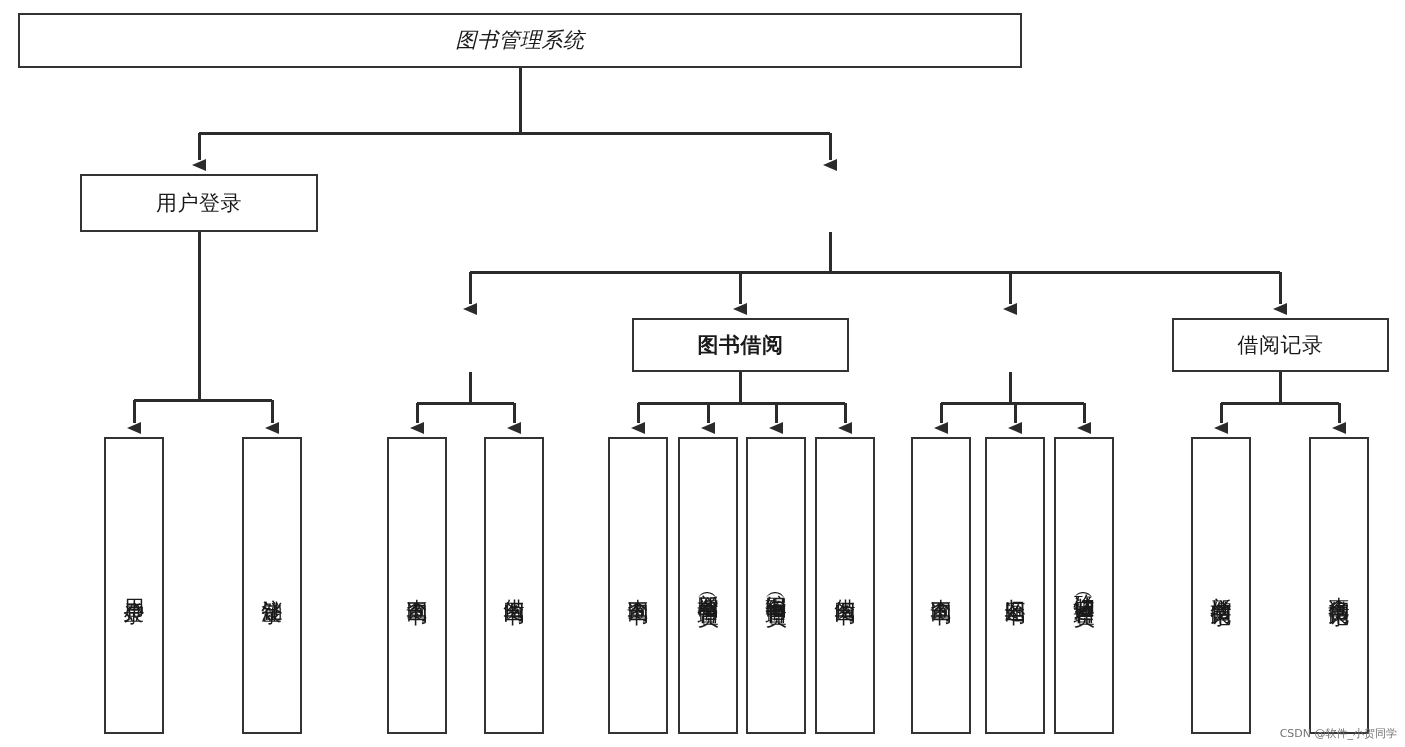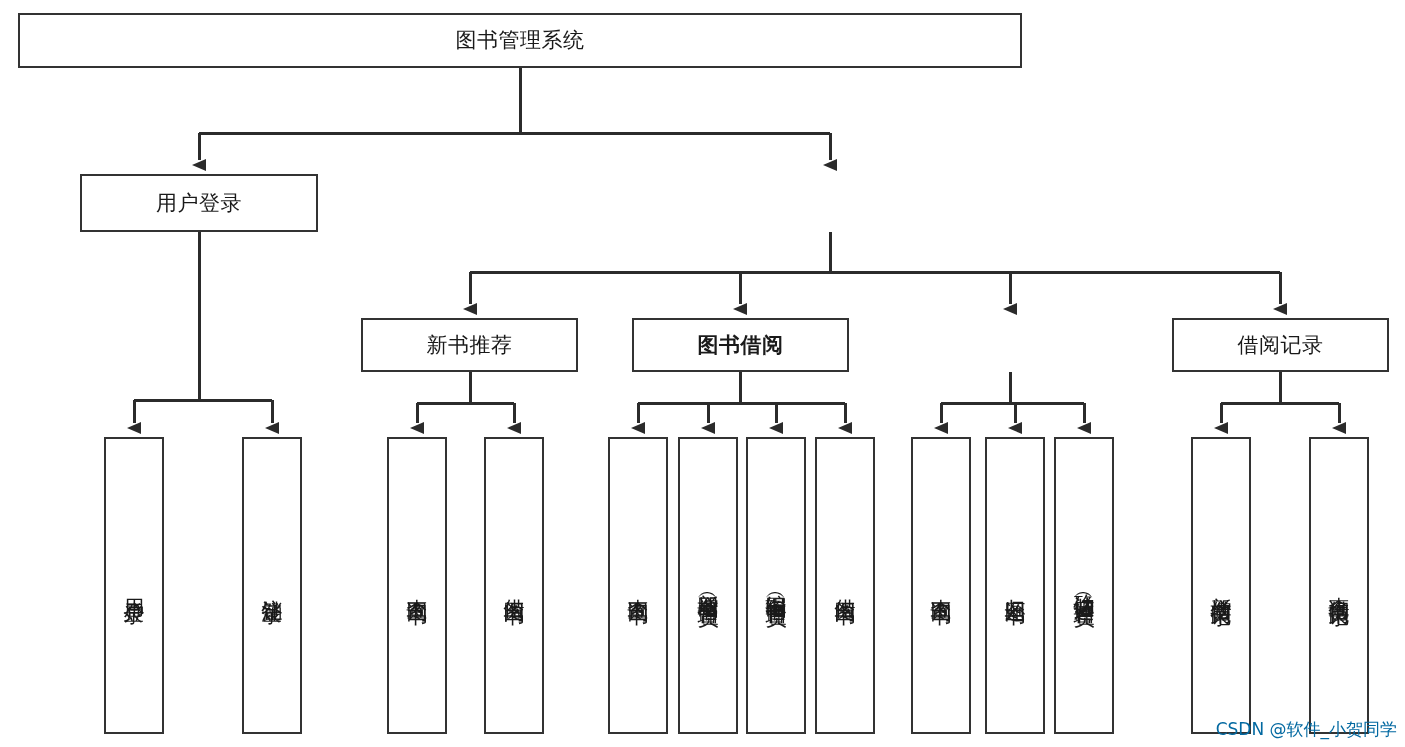--- a/index.html
+++ b/index.html
@@ -61,22 +61,22 @@
     left: 0;
     top: 0;
     width: 1405px;
     height: 747px;
     pointer-events: none;
   }
   .watermark {
     position: absolute;
     right: 8px;
     bottom: 6px;
-    font-size: 17px;
-    color: #0369a1;
+    font-size: 11px;
+    color: #737373;
     white-space: nowrap;
     user-select: none;
   }
 </style>
 </head>
 <body>
 
 <div id="diagram-root">
 
   <svg class="connectors" viewBox="0 0 1405 747" xmlns="http://www.w3.org/2000/svg">
@@ -124,31 +124,28 @@
       <path d="M1015,403 L1015,423" marker-end="url(#arrow)"></path>
       <path d="M1084,403 L1084,423" marker-end="url(#arrow)"></path>
 
       <path d="M1280,372 L1280,403"></path>
       <path d="M1221,403 L1339,403"></path>
       <path d="M1221,403 L1221,423" marker-end="url(#arrow)"></path>
       <path d="M1339,403 L1339,423" marker-end="url(#arrow)"></path>
     </g>
   </svg>
 
-  <div class="node-box" style="left:18px; top:13px; width:1004px; height:55px;">
+  <div class="node-box" style="left:18px; top:13px; width:1004px; height:55px;font-style:italic;">
     <span class="node-label">图书管理系统</span>
   </div>
 
   <div class="node-box" style="left:80px; top:174px; width:238px; height:58px;">
     <span class="node-label">用户登录</span>
   </div>
 
-  <div class="node-box" style="left:361px; top:318px; width:217px; height:54px;">
-    <span class="node-label">新书推荐</span>
-  </div>
   <div class="node-box" style="left:632px; top:318px; width:217px; height:54px;font-weight:bold;">
     <span class="node-label">图书借阅</span>
   </div>
   <div class="node-box" style="left:1172px; top:318px; width:217px; height:54px;">
     <span class="node-label">借阅记录</span>
   </div>
 
   <div class="leaf-box" style="left:104px; top:437px; width:60px; height:297px;">
     <span class="leaf-label">用户登录</span>
   </div>

